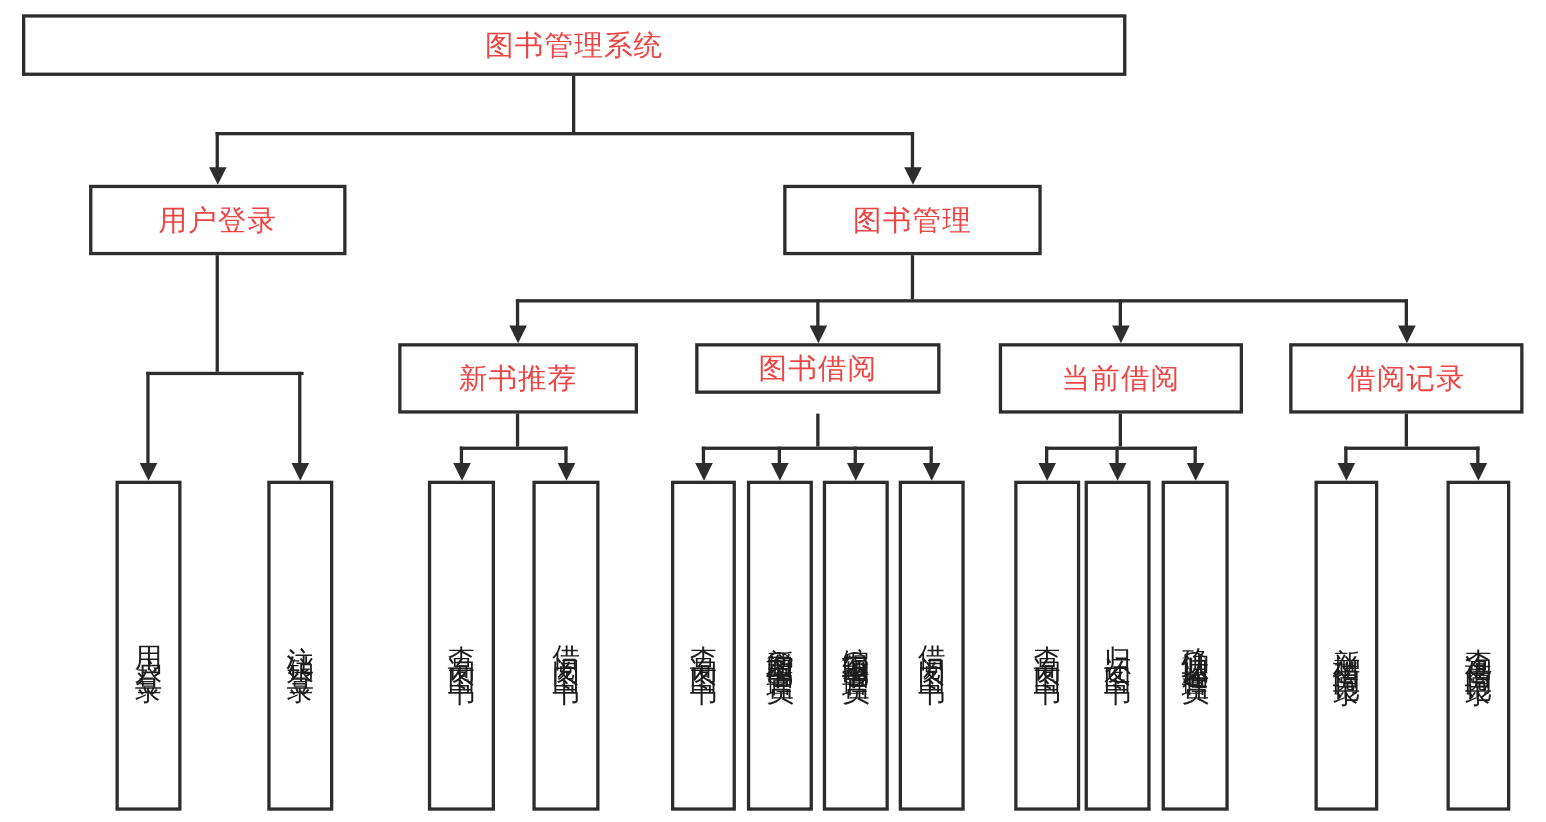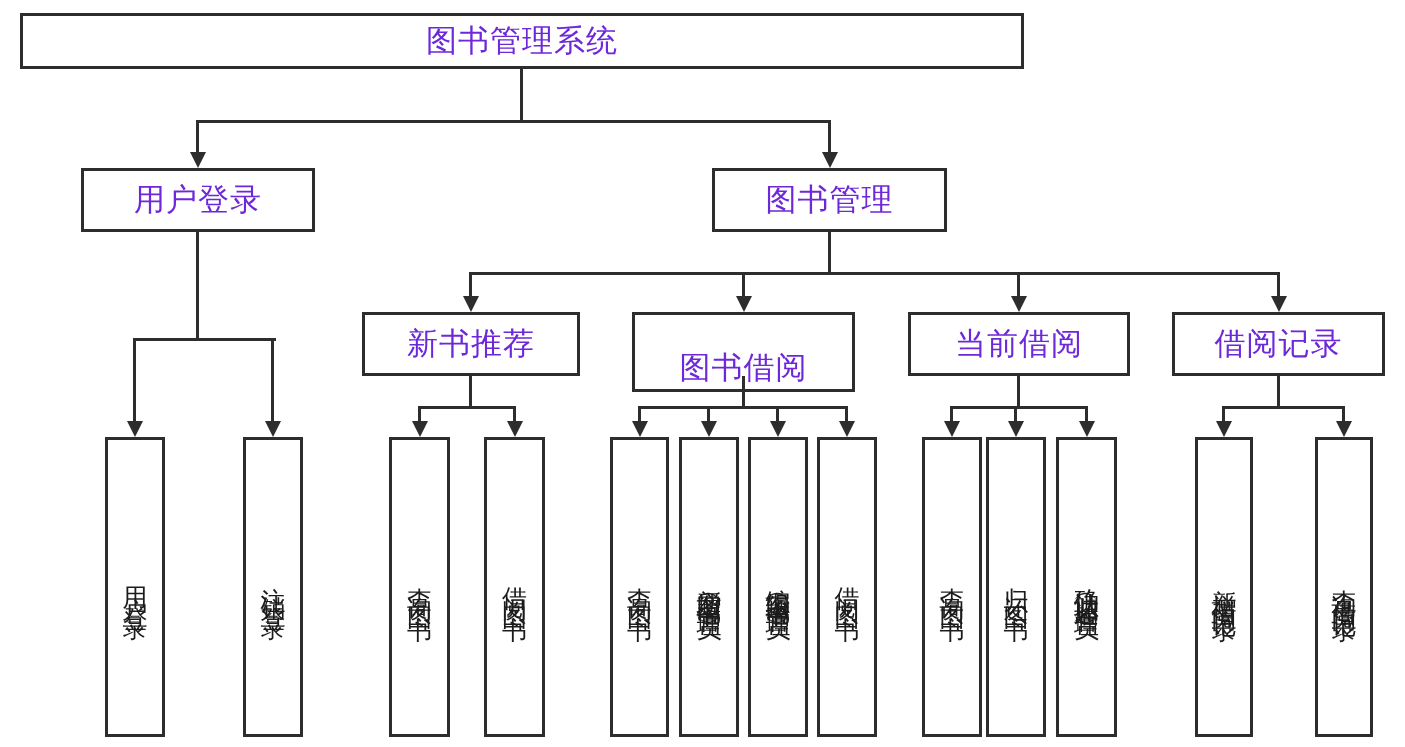--- a/index.html
+++ b/index.html
@@ -15,24 +15,24 @@
     position: absolute;
     box-sizing: border-box;
     background: #ffffff;
     border: 3px solid #2d2d2d;
     display: flex;
     align-items: center;
     justify-content: center;
     color: #1c1c1c;
   }
   .hlabel {
-    font-size: 31px;
+    font-size: 26px;
     letter-spacing: 1px;
     white-space: nowrap;
-    color: #6d28d9;
+    color: #ef4444;
   }
   .vlabel {
     writing-mode: vertical-rl;
     text-orientation: mixed;
     font-size: 25px;
     color: #1c1c1c;
     line-height: 1;
     white-space: nowrap;
   }
   .len4 { letter-spacing: 10px; }
@@ -98,21 +98,21 @@
   <div class="line" style="left:742px; top:272px; width:3px; height:26px;"></div>
   <div class="arrowhead" style="left:736px; top:296px;"></div>
   <div class="line" style="left:1017px; top:272px; width:3px; height:26px;"></div>
   <div class="arrowhead" style="left:1011px; top:296px;"></div>
   <div class="line" style="left:1277px; top:272px; width:3px; height:26px;"></div>
   <div class="arrowhead" style="left:1271px; top:296px;"></div>
 
   <div class="box" style="left:362px; top:312px; width:218px; height:64px;">
     <span class="hlabel">新书推荐</span>
   </div>
-  <div class="box" style="left:632px; top:312px; width:223px; height:80px;align-items:flex-end;">
+  <div class="box" style="left:632px; top:312px; width:223px; height:46px;">
     <span class="hlabel">图书借阅</span>
   </div>
   <div class="box" style="left:1172px; top:312px; width:213px; height:64px;">
     <span class="hlabel">借阅记录</span>
   </div>
   <div class="box" style="left:908px; top:312px; width:222px; height:64px;">
     <span class="hlabel">当前借阅</span>
   </div>
 
   <div class="line" style="left:469px; top:376px; width:3px; height:30px;"></div>

